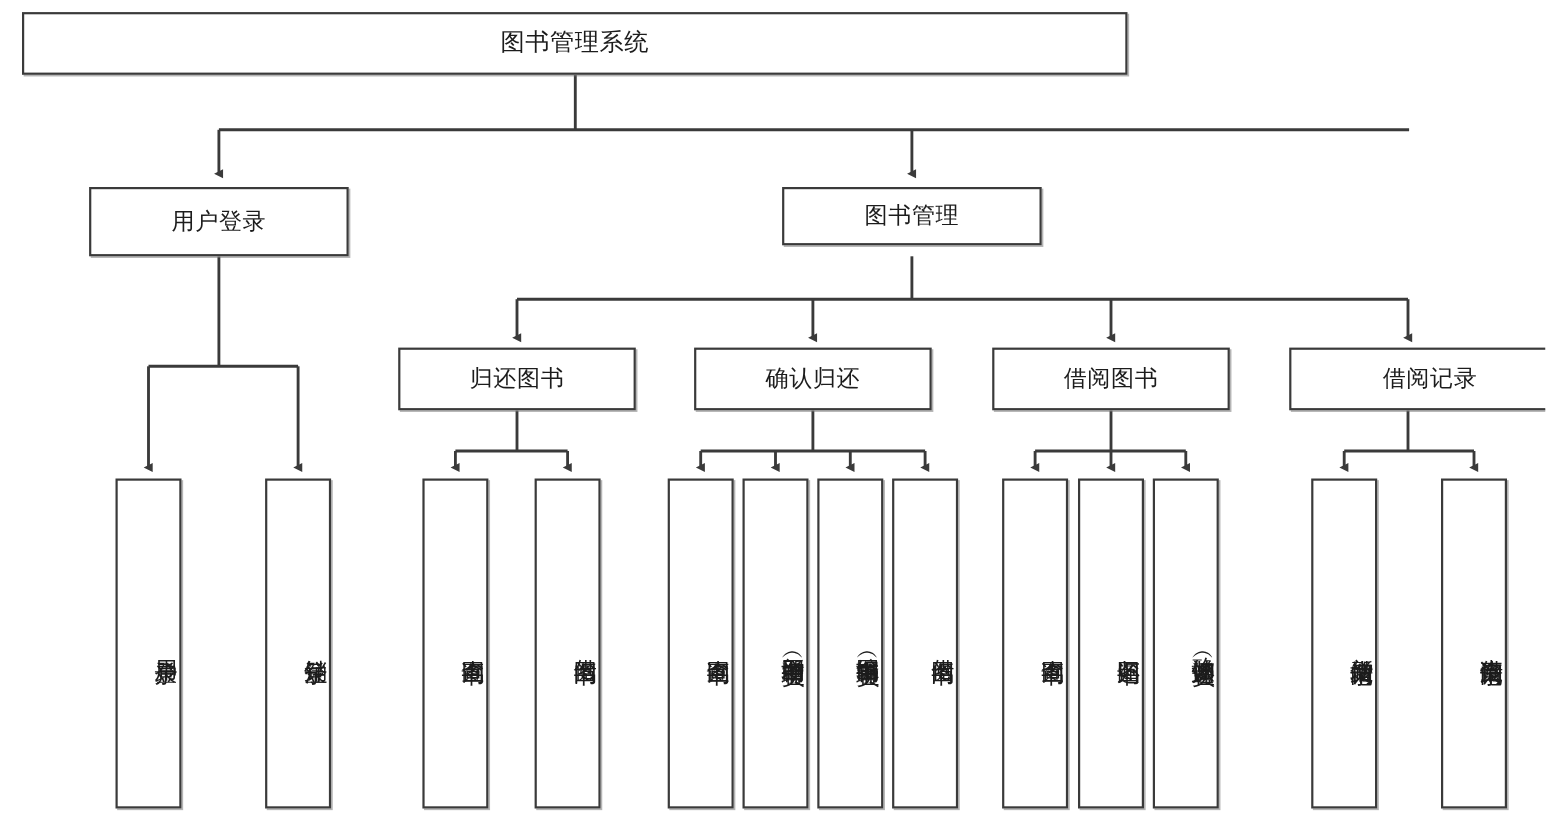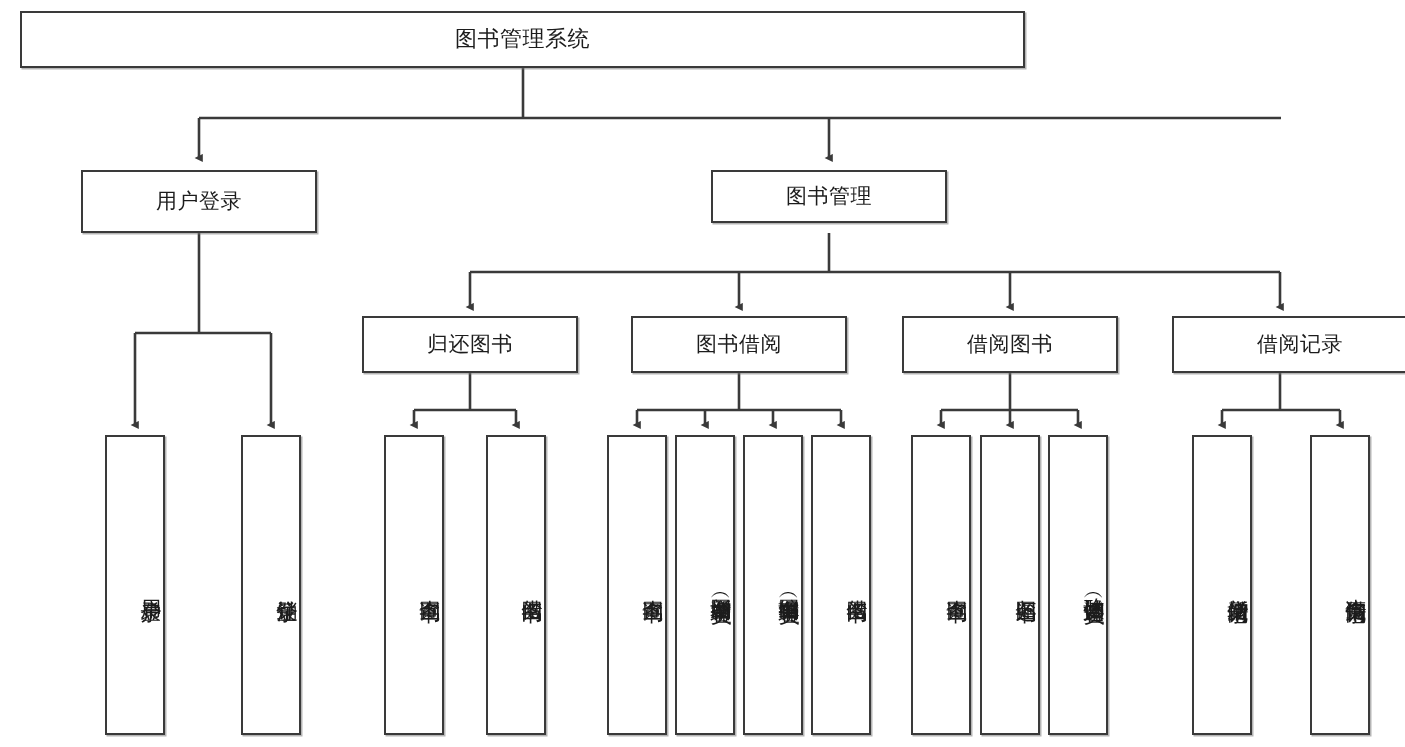--- a/index.html
+++ b/index.html
@@ -122,21 +122,21 @@
   </svg>
 
   <div class="node node-h node-root" style="left:20px; top:11px; width:1005px; height:57px;">图书管理系统</div>
 
   <div class="node node-h" style="left:81px; top:170px; width:236px; height:63px;">用户登录</div>
 
   <div class="node node-h" style="left:711px; top:170px; width:236px; height:53px;">图书管理</div>
 
   <div class="node node-h" style="left:362px; top:316px; width:216px; height:57px;">归还图书</div>
 
-  <div class="node node-h" style="left:631px; top:316px; width:216px; height:57px;">图书借阅</div>
+  <div class="node node-h" style="left:631px; top:316px; width:216px; height:57px;">确认归还</div>
 
   <div class="node node-h" style="left:902px; top:316px; width:216px; height:57px;">借阅图书</div>
 
   <div class="node node-h" style="left:1172px; top:316px; width:256px; height:57px;">借阅记录</div>
 
   <div class="node node-v" style="left:105px; top:435px; width:60px; height:300px;">用户登录</div>
 
   <div class="node node-v" style="left:241px; top:435px; width:60px; height:300px;">注销登录</div>
 
   <div class="node node-v" style="left:384px; top:435px; width:60px; height:300px;">查询图书</div>

